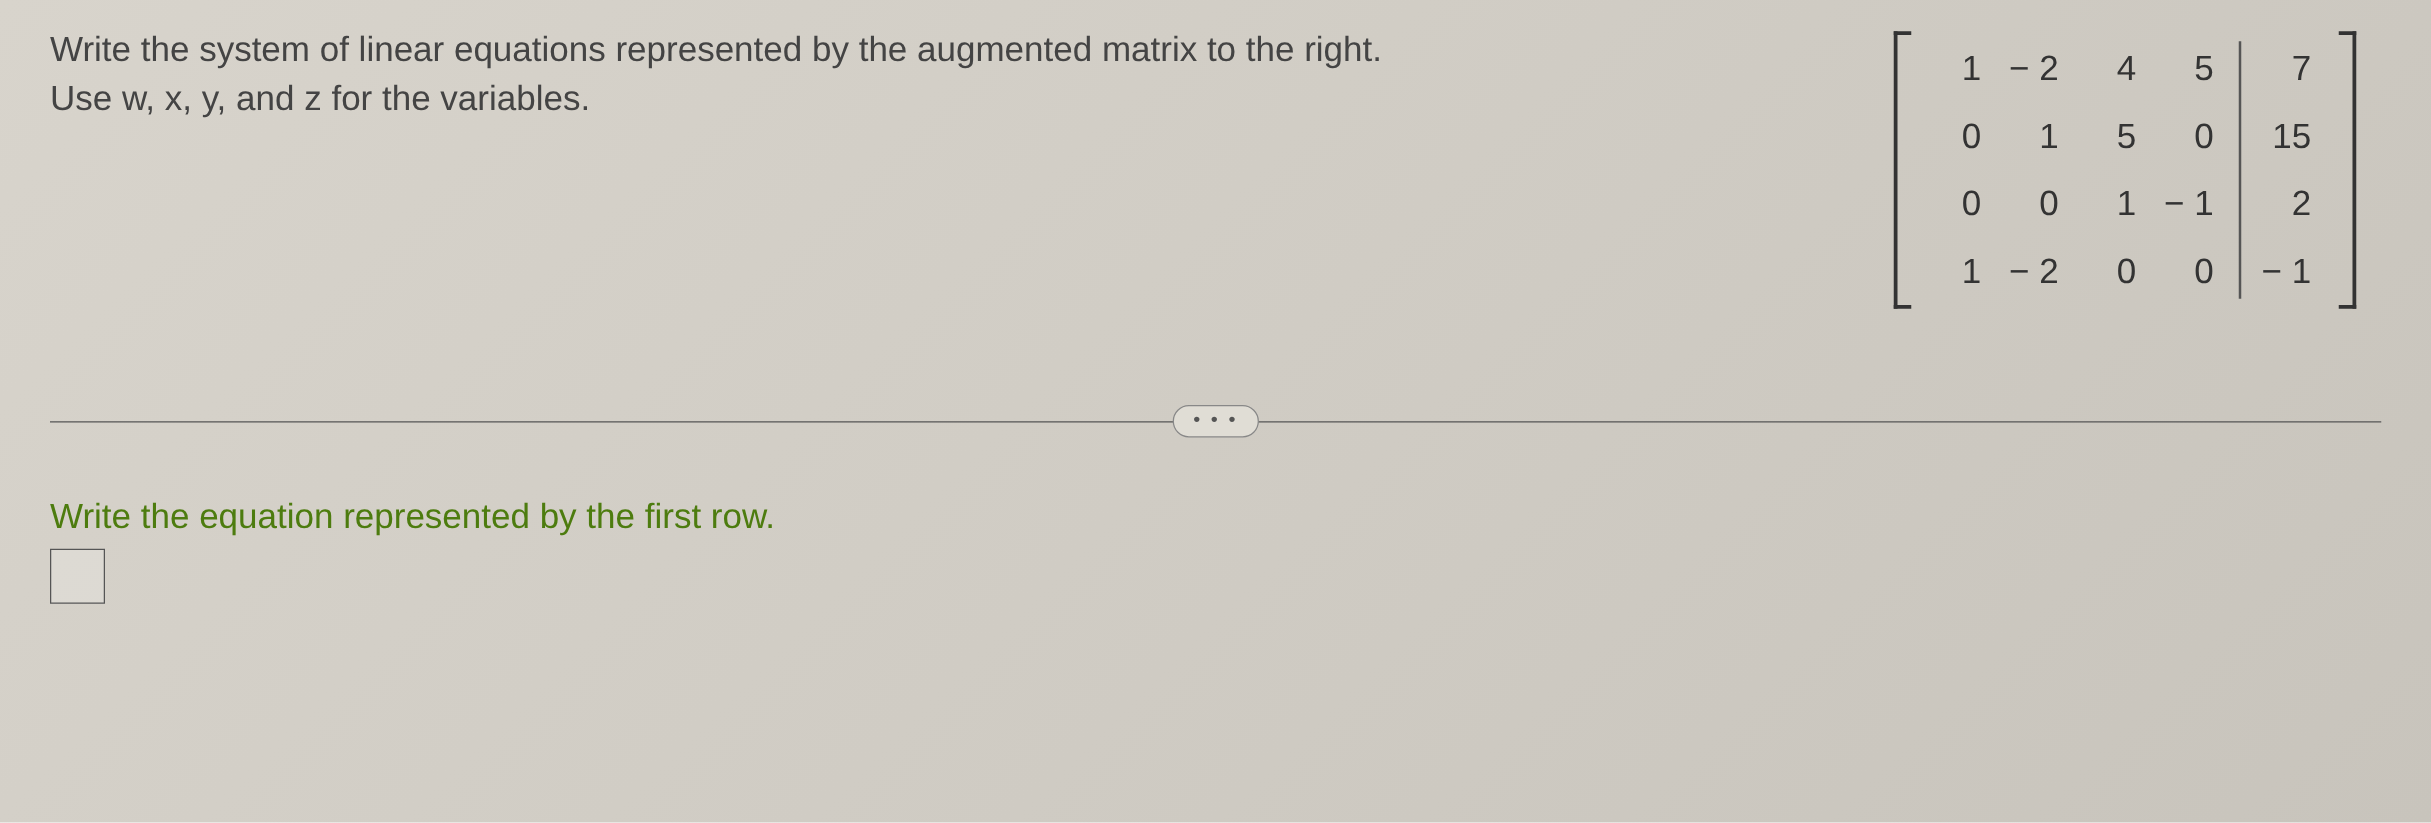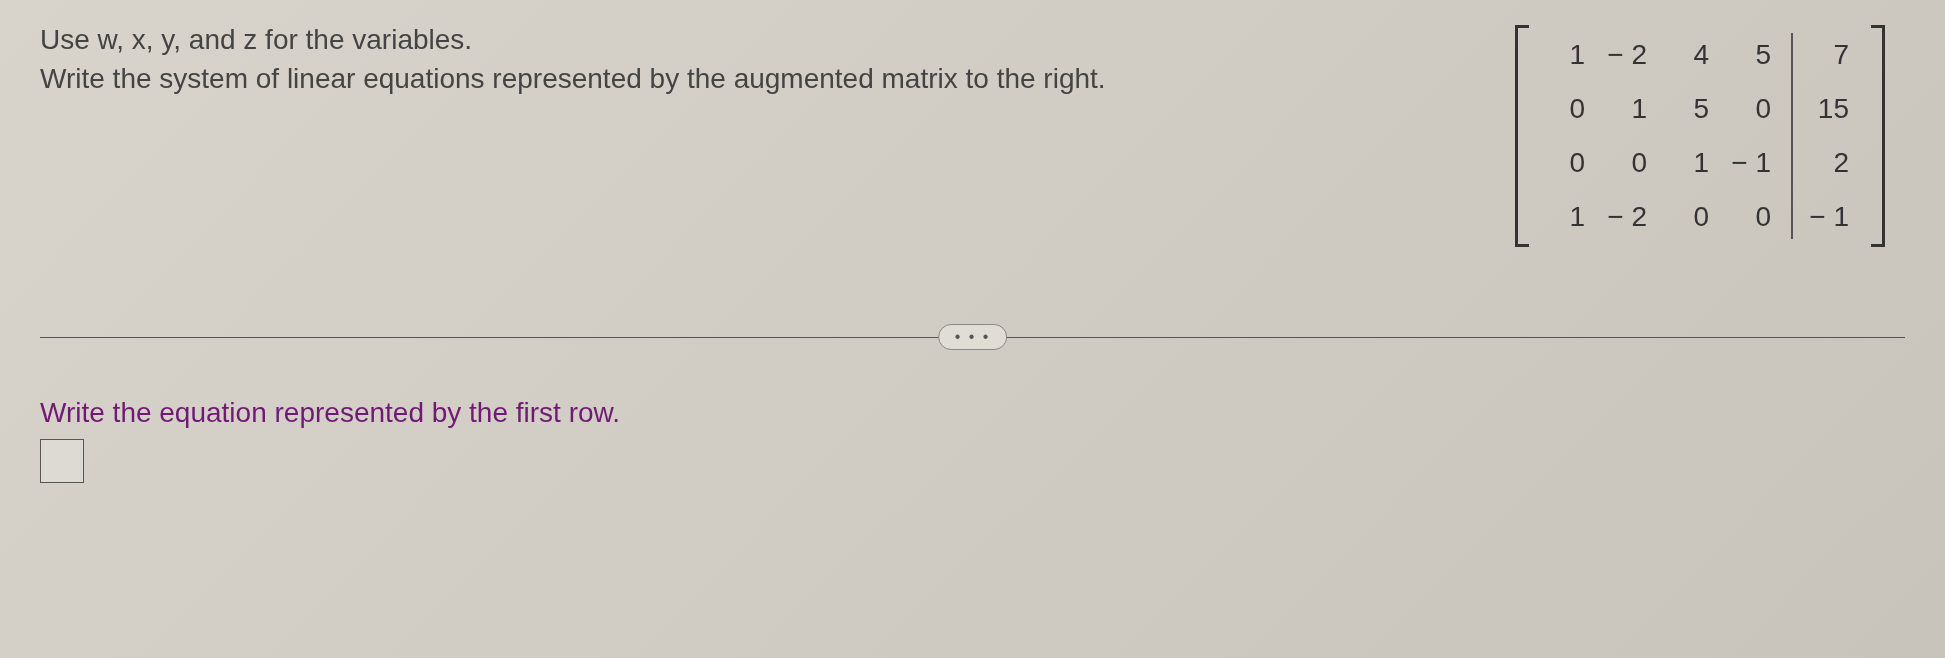--- a/index.html
+++ b/index.html
@@ -96,38 +96,38 @@
       border: 1px solid #888;
       border-radius: 14px;
       padding: 3px 16px;
       font-size: 16px;
       color: #555;
       letter-spacing: 2px;
       cursor: pointer;
     }
     .prompt-text {
       font-size: 28px;
-      color: #701a75;
+      color: #4d7c0f;
       margin-top: 30px;
     }
     .answer-box {
       width: 44px;
       height: 44px;
       border: 1px solid #555;
       background: rgba(255,255,255,0.2);
       margin-top: 10px;
     }
   </style>
 </head>
 <body>
 
 <div class="top-section">
   <div class="instructions">
+    <div>Write the system of linear equations represented by the augmented matrix to the right.</div>
     <div>Use w, x, y, and z for the variables.</div>
-    <div>Write the system of linear equations represented by the augmented matrix to the right.</div>
   </div>
 
   <div class="matrix-container">
     <div class="bracket bracket-left"></div>
     <div class="matrix-body">
       <div class="matrix-cols">
         <div class="cell">1</div>
         <div class="cell">− 2</div>
         <div class="cell">4</div>
         <div class="cell">5</div>

